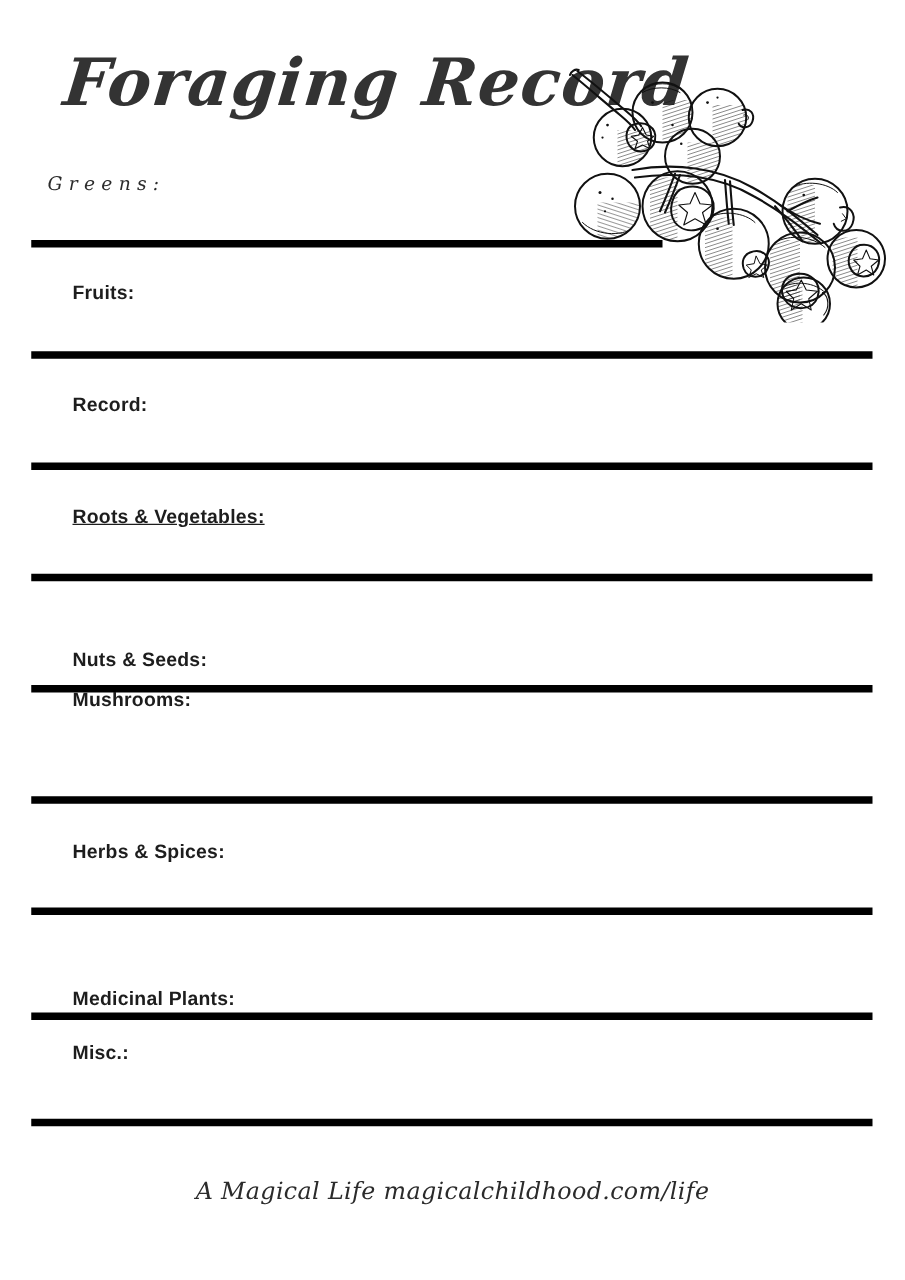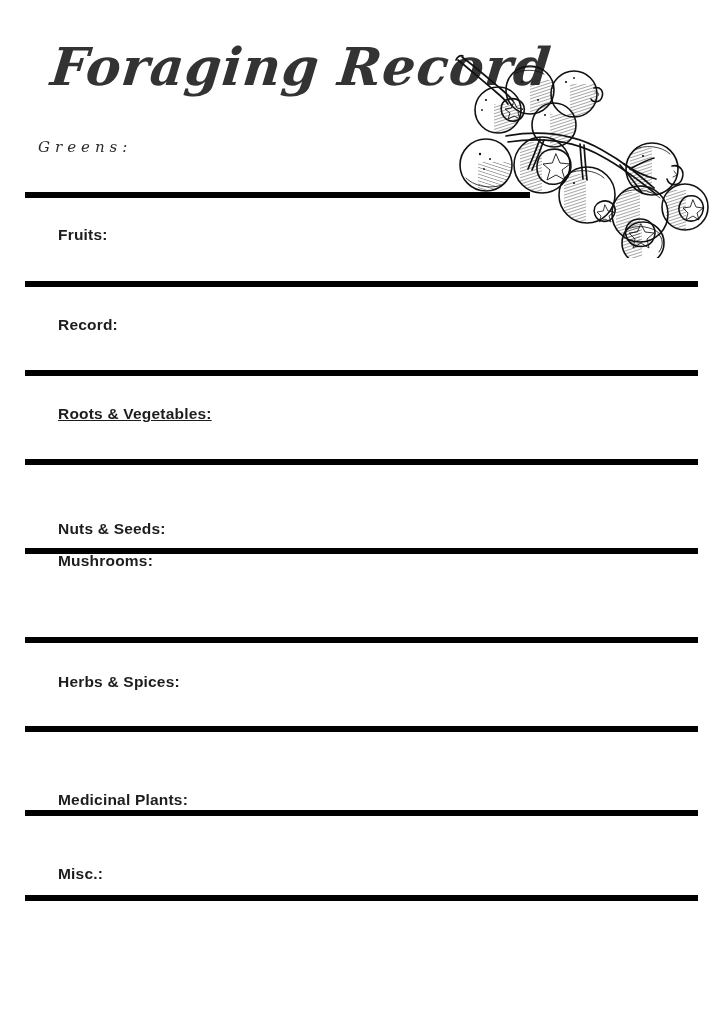--- a/index.html
+++ b/index.html
@@ -317,17 +317,18 @@
 
   <div class="section-label" style="top:552px;">Mushrooms:</div>
   <div class="rule full" style="top:637px;"></div>
 
   <div class="section-label" style="top:673px;text-align:right;">Herbs &amp; Spices:</div>
   <div class="rule full" style="top:726px;"></div>
 
   <div class="section-label" style="top:767px;margin-top:24px;">Medicinal Plants:</div>
   <div class="rule full" style="top:810px;"></div>
 
-  <div class="section-label" style="top:865px;">Misc.:</div>
+  <div class="section-label" style="top:834px;">Misc.:</div>
   <div class="rule full" style="top:895px;"></div>
 
+  <div id="footer">A Magical Life magicalchildhood.com/life</div>
 
 </div>
 
 </body></html>

